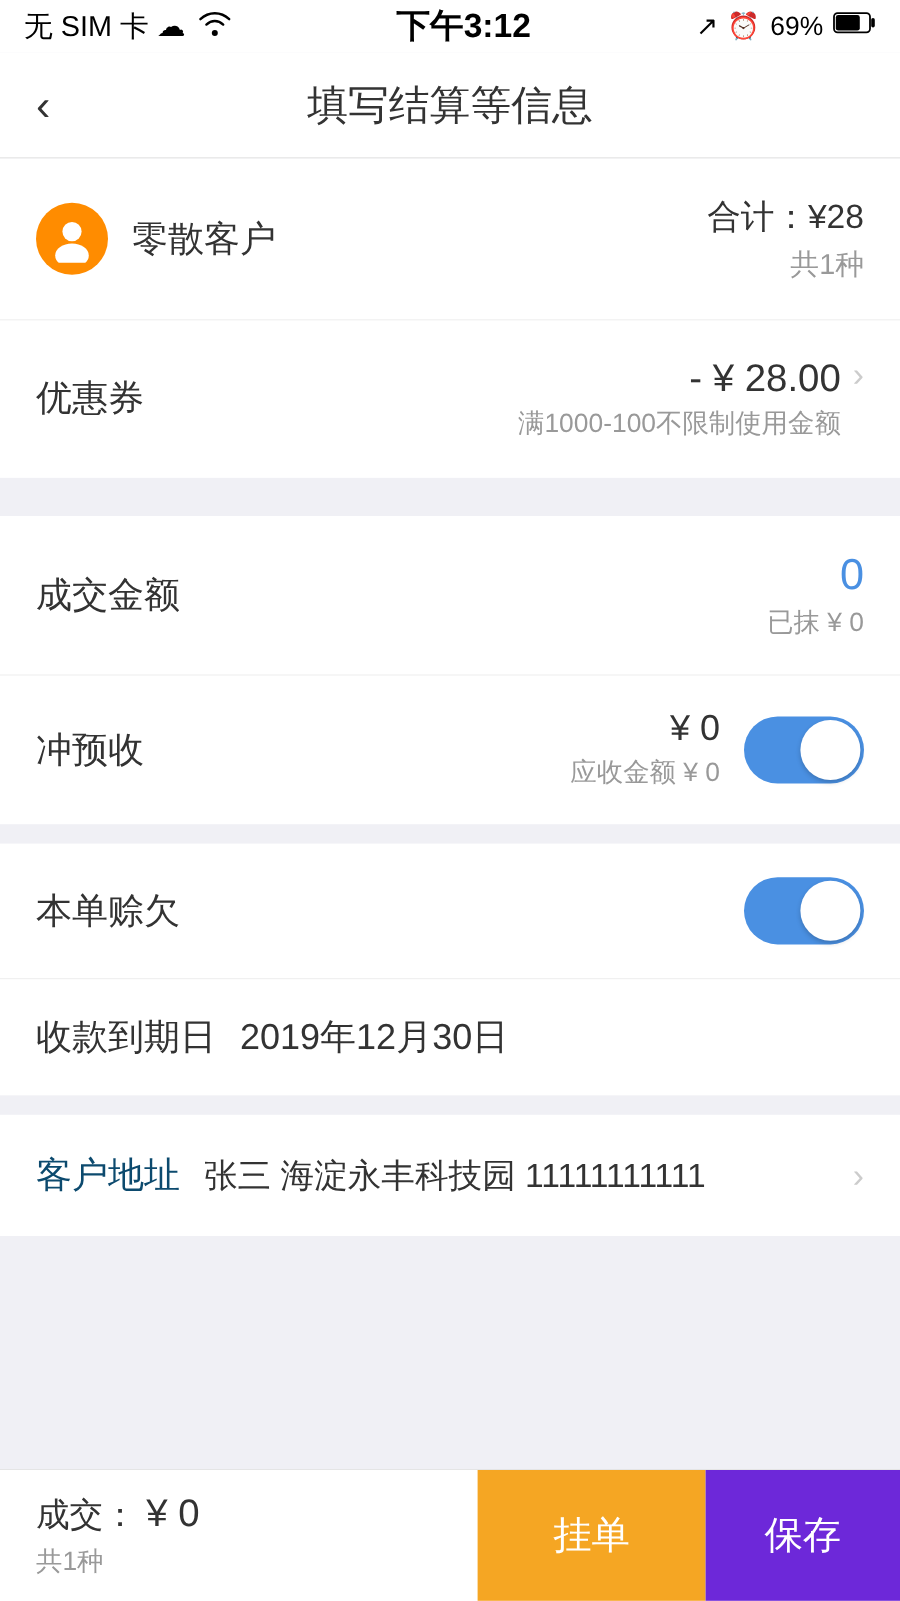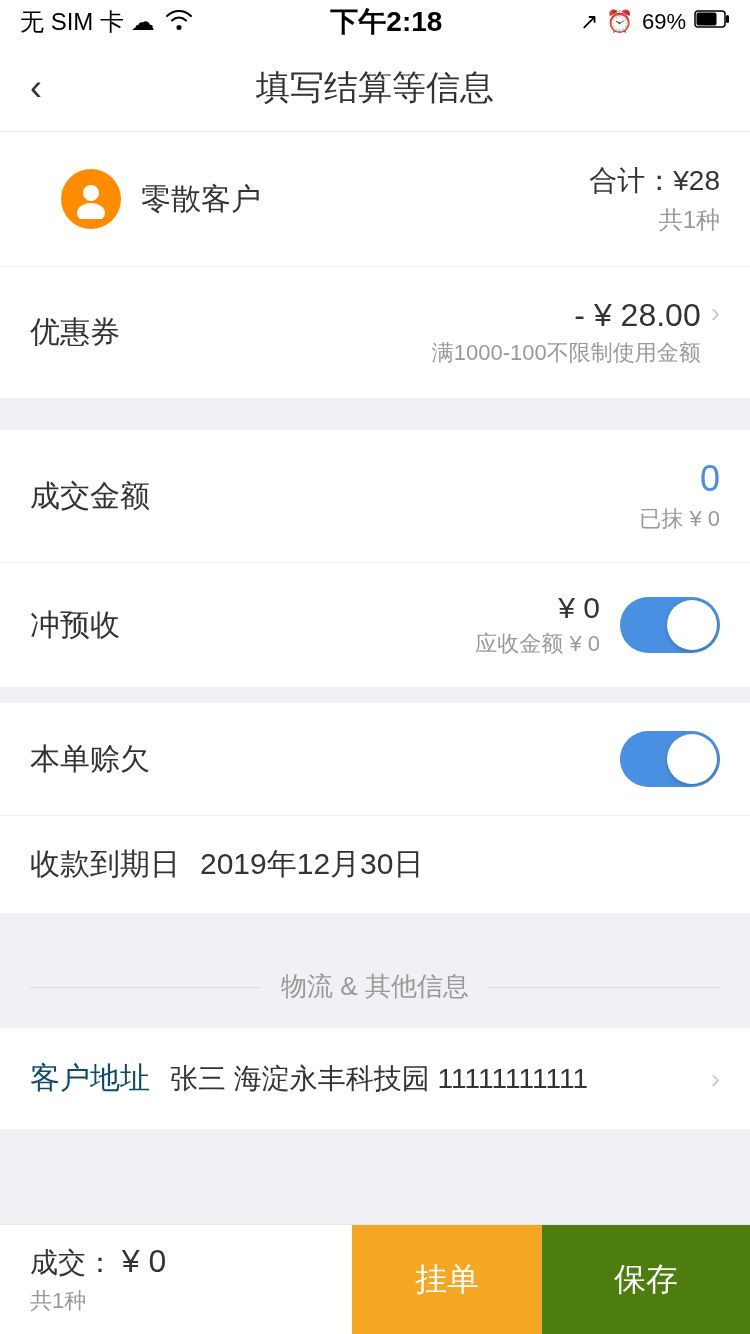--- a/index.html
+++ b/index.html
@@ -64,21 +64,20 @@
       margin-bottom: 16px;
     }
 
     
     .customer-row {
       display: flex;
       align-items: center;
       justify-content: space-between;
       padding: 30px 30px;
       background: #fff;
-      margin-left: 31px;
     }
     .customer-left {
       display: flex;
       align-items: center;
       gap: 20px;
     }
     .customer-avatar {
       width: 60px;
       height: 60px;
       border-radius: 50%;
@@ -283,24 +282,24 @@
       font-size: 32px;
       width: 190px;
       height: 100%;
       display: flex;
       align-items: center;
       justify-content: center;
       cursor: pointer;
       border: none;
     }
     .btn-save {
-      background: #4d7c0f;
+      background: #6d28d9;
       color: #fff;
       font-size: 32px;
-      width: 208px;
+      width: 162px;
       height: 100%;
       display: flex;
       align-items: center;
       justify-content: center;
       cursor: pointer;
       border: none;
     }
   </style>
 </head>
 <body>
@@ -309,21 +308,21 @@
   <div class="status-left">
     <span>无 SIM 卡 ☁</span>
     <span>
       <svg width="28" height="22" viewBox="0 0 28 22" fill="none" xmlns="http://www.w3.org/2000/svg">
         <path d="M14 17a2.5 2.5 0 1 1 0 5 2.5 2.5 0 0 1 0-5z" fill="#000"></path>
         <path d="M7 12.5C8.9 10.7 11.3 9.5 14 9.5s5.1 1.2 7 3" stroke="#000" stroke-width="2" fill="none" stroke-linecap="round"></path>
         <path d="M2 8C5.2 4.9 9.4 3 14 3s8.8 1.9 12 5" stroke="#000" stroke-width="2" fill="none" stroke-linecap="round"></path>
       </svg>
     </span>
   </div>
-  <div class="status-center">下午2:18</div>
+  <div class="status-center">下午3:12</div>
   <div class="status-right">
     <span>↗</span>
     <span>⏰</span>
     <span>69%</span>
     <span>
       <svg width="36" height="20" viewBox="0 0 36 20" fill="none" xmlns="http://www.w3.org/2000/svg">
         <rect x="1" y="2" width="30" height="16" rx="3" stroke="#000" stroke-width="1.5" fill="none"></rect>
         <rect x="32" y="6" width="3" height="8" rx="1.5" fill="#000"></rect>
         <rect x="2.5" y="3.5" width="20" height="13" rx="2" fill="#000"></rect>
       </svg>
@@ -403,26 +402,20 @@
       </div>
     </div>
     <div class="due-date-row">
       <span class="due-date-label">收款到期日</span>
       <span class="due-date-value">2019年12月30日</span>
     </div>
   </div>
 
   <div class="section-separator"></div>
 
-  <div class="logistics-section">
-    <div class="logistics-header">
-      <div class="logistics-line"></div>
-      <span class="logistics-title logistics-title-wrap">物流 &amp; 其他信息</span>
-    </div>
-  </div>
 
   <div class="address-row card">
     <span class="address-label">客户地址</span>
     <span class="address-value">张三 海淀永丰科技园 11111111111</span>
     <span class="address-chevron">›</span>
   </div>
 
   <div class="empty-space"></div>
 
 </div>

